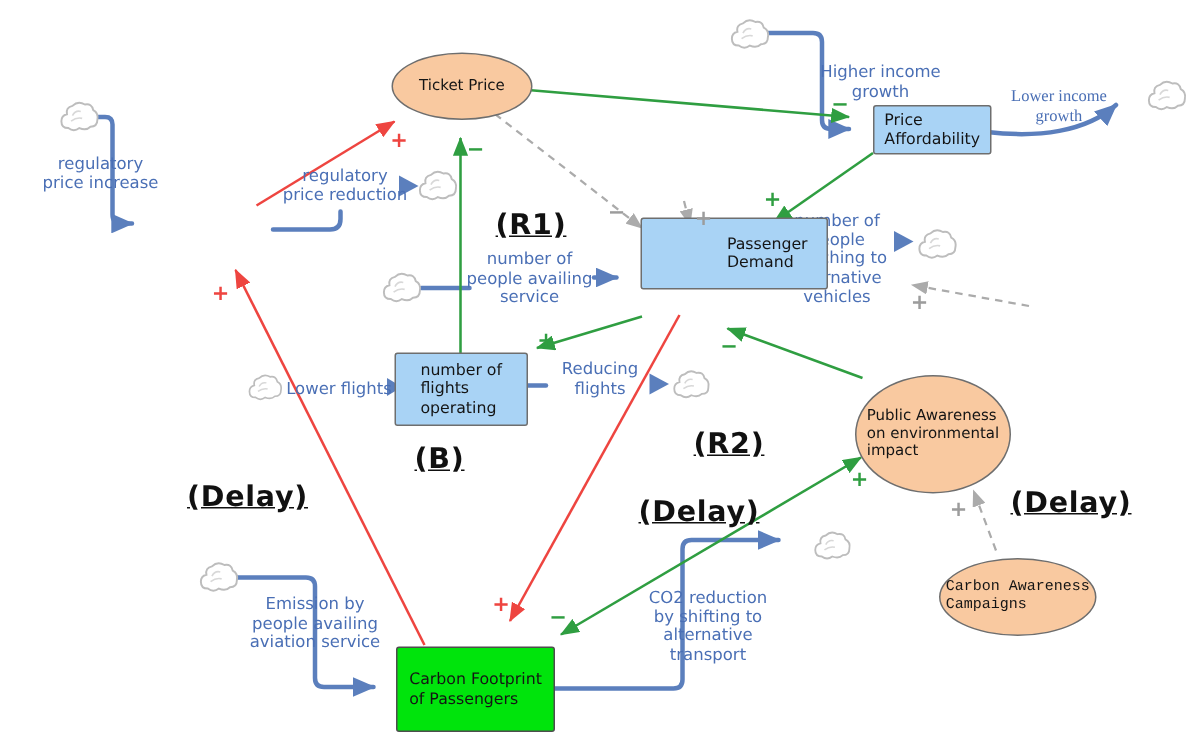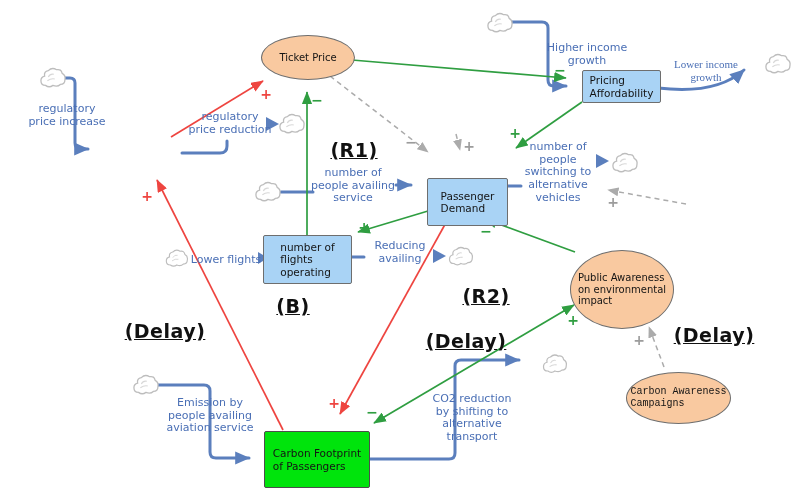--- a/index.html
+++ b/index.html
@@ -98,23 +98,23 @@
     <use href="#cloud" x="762" y="52" width="30" height="24"></use>
     <use href="#cloud" x="252" y="180" width="30" height="24"></use>
     <use href="#cloud" x="609" y="151" width="30" height="24"></use>
     <use href="#cloud" x="163" y="248" width="26" height="21"></use>
     <use href="#cloud" x="446" y="245" width="28" height="23"></use>
     <use href="#cloud" x="130" y="373" width="30" height="24"></use>
     <use href="#cloud" x="540" y="352" width="28" height="24"></use>
   </svg>
 
   <div class="node ellipse" style="left:261px;top:35px;width:92px;height:43px;">Ticket Price</div>
-  <div class="node box" style="left:582px;top:70px;width:77px;height:31px;">Pricing
+  <div class="node box" style="left:582px;top:70px;width:77px;height:31px;">Price
 Affordability</div>
-  <div class="node box" style="left:427px;top:178px;width:79px;height:46px;">Passenger
+  <div class="node box" style="left:427px;top:145px;width:79px;height:46px;padding-left:44px;">Passenger
 Demand</div>
   <div class="node box" style="left:263px;top:235px;width:87px;height:47px;">number of
 flights
 operating</div>
   <div class="node ellipse" style="left:570px;top:250px;width:102px;height:77px;">Public Awareness
 on environmental
 impact</div>
   <div class="node ellipse" style="left:626px;top:372px;width:103px;height:50px;font-family:Liberation Mono, monospace;">Carbon Awareness
 Campaigns</div>
   <div class="node box green" style="left:264px;top:431px;width:104px;height:55px;">Carbon Footprint
@@ -131,21 +131,21 @@
   <div class="flabel" style="left:353px;top:186px;">number of
 people availing
 service</div>
   <div class="flabel" style="left:558px;top:173px;">number of
 people
 switching to
 alternative
 vehicles</div>
   <div class="flabel" style="left:226px;top:260px;">Lower flights</div>
   <div class="flabel" style="left:400px;top:253px;">Reducing
-availing</div>
+flights</div>
   <div class="flabel" style="left:210px;top:416px;">Emission by
 people availing
 aviation service</div>
   <div class="flabel" style="left:472px;top:418px;">CO2 reduction
 by shifting to
 alternative
 transport</div>
 
   <div class="loop" style="left:354px;top:150px;">(R1)</div>
   <div class="loop" style="left:293px;top:306px;">(B)</div>

